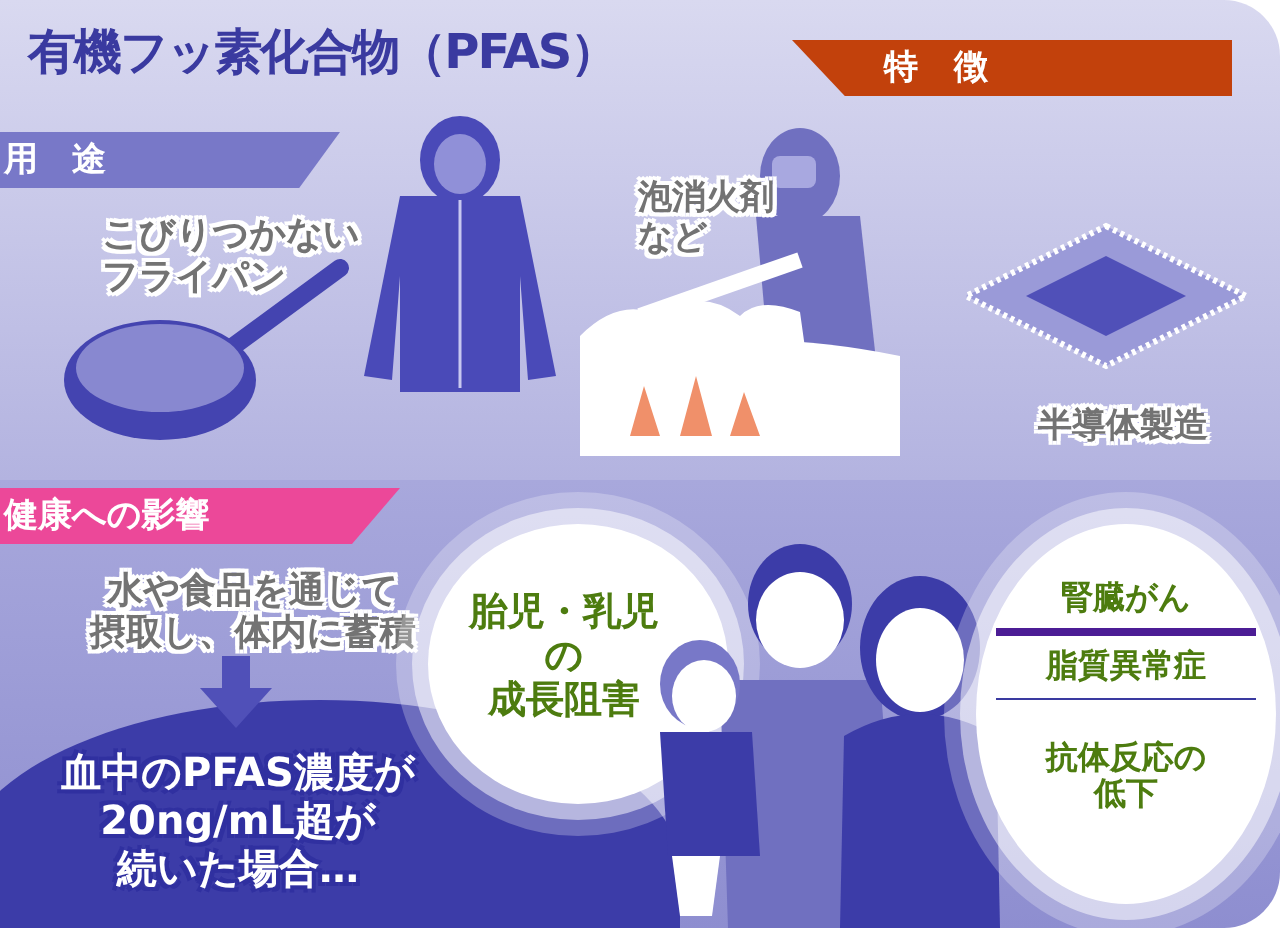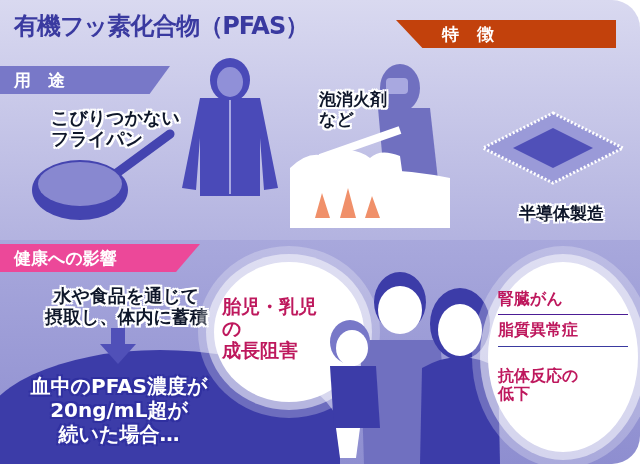--- a/index.html
+++ b/index.html
@@ -1,32 +1,32 @@
 <!DOCTYPE html>
 <html><head>
 <meta charset="utf-8">
 <style>
   * { box-sizing: border-box; margin: 0; padding: 0; }
   body { width: 640px; height: 464px; overflow: hidden; background: #ffffff; font-family: "DejaVu Sans", sans-serif; }
   .canvas { position: relative; width: 640px; height: 464px; overflow: hidden; }
   .top { position: absolute; left: 0; top: 0; width: 640px; height: 240px; background: linear-gradient(#d9d9f0, #b3b3e0); border-radius: 0 28px 0 0; }
   .bottom { position: absolute; left: 0; top: 240px; width: 640px; height: 224px; background: linear-gradient(#a8a8dc, #8e8ed0); border-radius: 0 0 28px 0; }
   .title { position: absolute; left: 14px; top: 10px; font-size: 24px; font-weight: bold; color: #3a3aa0; letter-spacing: -1px; }
-  .band { position: absolute; color: #fff; font-weight: bold; font-size: 17px; padding-left: 14px; line-height: 28px; height: 28px; }
+  .band { position: absolute; color: #fff; font-weight: bold; font-size: 17px; padding-left: 2px; line-height: 28px; height: 28px; }
   .band-uses { left: 0; top: 66px; width: 170px; background: #7878c8; clip-path: polygon(0 0,100% 0,88% 100%,0 100%); }
   .band-feat { left: 396px; top: 20px; width: 220px; background: #c2410c; clip-path: polygon(0 0,100% 0,100% 100%,12% 100%); padding-left: 46px; letter-spacing: 18px; }
   .band-health { left: 0; top: 244px; width: 200px; background: #ec4899; clip-path: polygon(0 0,100% 0,88% 100%,0 100%); }
-  .outline { position: absolute; font-weight: bold; color: #0f172a; text-shadow: -2px -2px 0 #fff, 2px -2px 0 #fff, -2px 2px 0 #fff, 2px 2px 0 #fff, 0 2px 0 #fff, 2px 0 0 #fff, 0 -2px 0 #fff, -2px 0 0 #fff; line-height: 1.15; padding-left: 19px; }
+  .outline { position: absolute; font-weight: bold; color: #737373; text-shadow: -2px -2px 0 #fff, 2px -2px 0 #fff, -2px 2px 0 #fff, 2px 2px 0 #fff, 0 2px 0 #fff, 2px 0 0 #fff, 0 -2px 0 #fff, -2px 0 0 #fff; line-height: 1.15; padding-left: 19px; }
   .feat-text { position: absolute; left: 456px; top: 54px; font-size: 20px; font-weight: bold; color: #fff; text-align: center; line-height: 1.2; text-shadow: -2px -2px 0 #4a4ab0, 2px -2px 0 #4a4ab0, -2px 2px 0 #4a4ab0, 2px 2px 0 #4a4ab0, 0 2px 0 #4a4ab0, 2px 0 0 #4a4ab0, 0 -2px 0 #4a4ab0, -2px 0 0 #4a4ab0; }
   .white-out { position: absolute; font-weight: bold; color: #fff; text-align: center; line-height: 1.2; text-shadow: -2px -2px 0 #3030a0, 2px -2px 0 #3030a0, -2px 2px 0 #3030a0, 2px 2px 0 #3030a0; }
   .dark-blob { position: absolute; left: -20px; top: 350px; width: 360px; height: 140px; background: #3c3ca8; border-radius: 50% 50% 0 0 / 60% 60% 0 0; }
   .burst { position: absolute; background: #ffffff; border-radius: 50%; box-shadow: 0 0 0 8px rgba(255,255,255,0.5), 0 0 0 16px rgba(255,255,255,0.25); }
   .burst-left { left: 214px; top: 262px; width: 150px; height: 140px; }
   .burst-right { left: 488px; top: 262px; width: 150px; height: 190px; }
-  .blue-txt { position: absolute; font-weight: bold; color: #be185d; line-height: 1.15; }
+  .blue-txt { position: absolute; font-weight: bold; color: #4d7c0f; text-align: center; line-height: 1.15; }
   .arrow { position: absolute; left: 100px; top: 328px; width: 36px; height: 36px; }
   svg { position: absolute; }
 </style>
 </head>
 <body>
 
 <div class="canvas">
   <div class="top"></div>
   <div class="bottom"></div>
 
@@ -106,19 +106,19 @@
     <path d="M102 100 Q140 78 178 100 L180 196 L100 196 Z" fill="#3c3ca8"></path>
     <ellipse cx="30" cy="74" rx="20" ry="22" fill="#7878c8"></ellipse>
     <ellipse cx="32" cy="80" rx="16" ry="18" fill="#fff"></ellipse>
     <path d="M10 98 L56 98 L60 160 L14 160 Z" fill="#3c3ca8"></path>
     <path d="M16 160 L40 160 L36 190 L20 190 Z" fill="#fff"></path>
   </svg>
 
   <div class="burst burst-right"></div>
   <div class="blue-txt" style="left:498px;top:290px;width:130px;font-size:16px;">
     <div style="padding-bottom:6px;">腎臓がん</div>
-    <div style="border-top:1px solid #4c1d95;padding:6px 0;">脂質異常症</div>
+    <div style="border-top:4px solid #4c1d95;padding:6px 0;">脂質異常症</div>
     <div style="border-top:1px solid #3a3aa0;padding-top:20px;">
       <div>抗体反応の</div>
       <div>低下</div>
     </div>
   </div>
 </div>
 
 </body></html>

